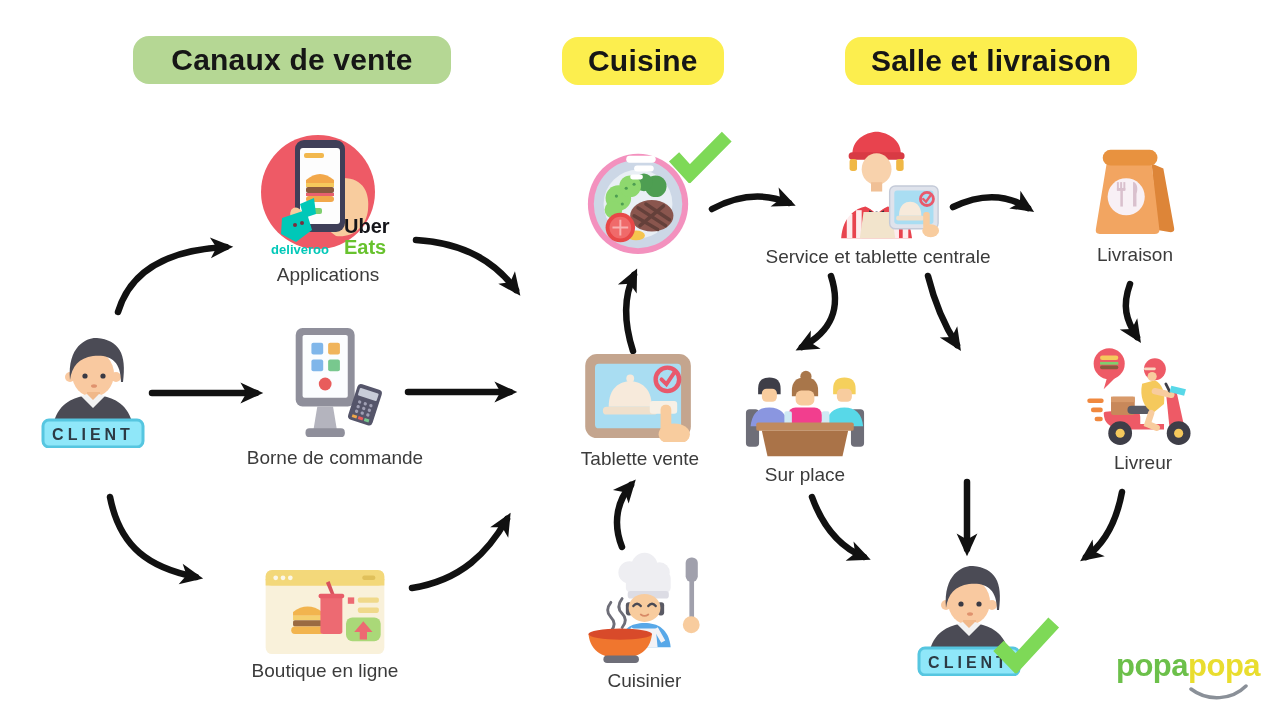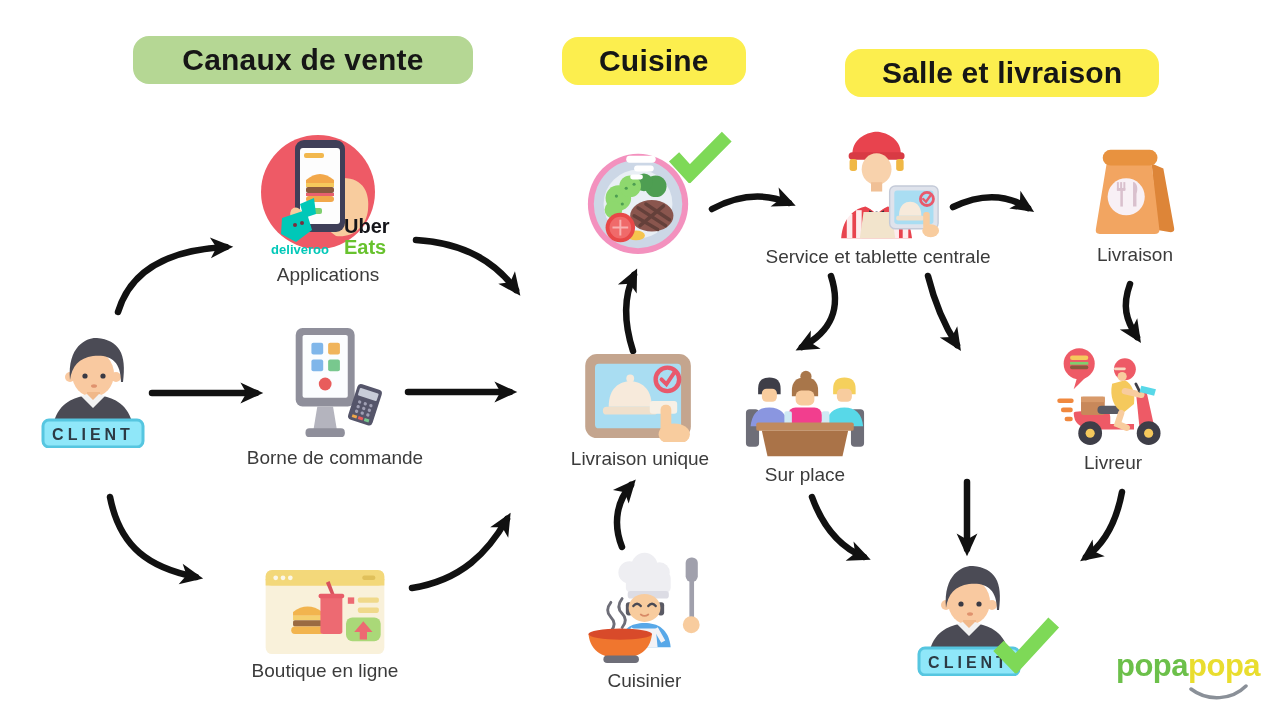--- a/index.html
+++ b/index.html
@@ -1,19 +1,19 @@
 <!DOCTYPE html>
 <html><head>
 <meta charset="utf-8">
 <style>
   html,body{margin:0;padding:0;background:#ffffff;}
   .canvas{position:relative;width:1280px;height:720px;background:#ffffff;overflow:hidden;
           font-family:"Liberation Sans",sans-serif;}
   .hdr{position:absolute;display:flex;align-items:center;justify-content:center;
-       padding:7px 37px;border-radius:16px;font-size:30px;font-weight:700;color:#161616;
+       padding:7px 26px;border-radius:16px;font-size:30px;font-weight:700;color:#161616;
        white-space:nowrap;letter-spacing:.2px;}
   .hdr-green{background:#b5d794;}
   .hdr-yellow{background:#fcee4e;}
   .node{position:absolute;display:flex;flex-direction:column;align-items:center;}
   .lbl{font-size:19px;color:#3b3b3b;text-align:center;line-height:1.32;margin-top:4px;white-space:nowrap;}
   #arrows{position:absolute;left:0;top:0;z-index:1;}
   .node,.logo,.chk{z-index:2;}
   svg text{font-family:"Liberation Sans",sans-serif;}
   .chk{position:absolute;}
   .logo{position:absolute;left:1116px;top:650px;width:150px;height:52px;font-weight:700;
@@ -51,21 +51,21 @@
       <path d="M1122,492 C1116,524 1104,544 1086,557" marker-end="url(#ah)"></path>
     </g>
   </svg>
 
   <div class="hdr hdr-green" style="left:133px;top:36px;min-width:266px;">
       <span>Canaux de vente</span>
     </div>
   <div class="hdr hdr-yellow" style="left:562px;top:37px;">
       <span>Cuisine</span>
     </div>
-  <div class="hdr hdr-yellow" style="left:845px;top:37px;margin-top:12px;">
+  <div class="hdr hdr-yellow" style="left:845px;top:37px;">
       <span>Salle et livraison</span>
     </div>
 
   <div class="node" style="left:36px;top:330px;width:114px;">
     <svg width="112" height="118" viewBox="0 0 112 118">
       <ellipse cx="56" cy="44" rx="21" ry="23" fill="#f9c9a0"></ellipse>
       <circle cx="33" cy="47" r="5" fill="#f9c9a0"></circle>
         <circle cx="79" cy="47" r="5" fill="#f9c9a0"></circle>
       <path d="M33,50 C30,14 52,7 60,8 C82,10 90,24 86,52 L84,52 C84,30 72,24 56,26 C42,28 35,36 33,50 Z" fill="#4b4b55"></path>
       <circle cx="48" cy="46" r="2.6" fill="#3a3a44"></circle>
@@ -197,21 +197,21 @@
       <rect x="10" y="12" width="88" height="66" rx="4" fill="#a9ddf2"></rect>
       <path d="M24,56 C24,36 36,30 46,30 C56,30 68,36 68,56 Z" fill="#f7eadb"></path>
       <circle cx="46" cy="27" r="4" fill="#f7eadb"></circle>
       <rect x="18" y="56" width="56" height="8" rx="4" fill="#efe0cc"></rect>
       <circle cx="84" cy="28" r="12" fill="none" stroke="#e8596c" stroke-width="4.5"></circle>
       <path d="M78,28 L83,33 L91,21" fill="none" stroke="#e8596c" stroke-width="4" stroke-linecap="round"></path>
       <rect x="66" y="50" width="28" height="13" rx="3" fill="#f6f0e6"></rect>
       <rect x="77" y="54" width="11" height="30" rx="5" fill="#f8cc9e"></rect>
       <ellipse cx="91" cy="84" rx="16" ry="11" fill="#f8cc9e"></ellipse>
     </svg>
-    <div class="lbl">Livraison unique</div>
+    <div class="lbl">Tablette vente</div>
   </div>
 
   <div class="node" style="left:572px;top:550px;width:145px;">
     <svg width="136" height="114" viewBox="0 0 145 122">
       <rect x="116" y="8" width="13" height="26" rx="6" fill="#a0a0ac"></rect>
       <rect x="120" y="32" width="5" height="42" fill="#a0a0ac"></rect>
       <circle cx="122" cy="80" r="9" fill="#f8cc9e"></circle>
       <path d="M36,56 q-7,9 0,16 q7,7 0,15 M48,52 q-7,9 0,16 q7,7 0,15" stroke="#6e6e78" stroke-width="3" fill="none" stroke-linecap="round"></path>
       <circle cx="56" cy="24" r="12" fill="#eeeef2"></circle>
         <circle cx="72" cy="17" r="14" fill="#eeeef2"></circle>
@@ -299,21 +299,21 @@
       <rect x="48" y="42" width="36" height="22" rx="8" fill="#f23e8e"></rect>
       <rect x="44" y="46" width="8" height="14" rx="2" fill="#cfe9f4"></rect>
         <rect x="84" y="46" width="8" height="14" rx="2" fill="#cfe9f4"></rect>
       <rect x="14" y="58" width="104" height="9" rx="2" fill="#c08a5e"></rect>
       <polygon points="20,67 112,67 106,94 26,94" fill="#aa7348"></polygon>
     </svg>
     <div class="lbl">Sur place</div>
   </div>
 
 
-  <div class="node" style="left:1048px;top:340px;width:130px;">
+  <div class="node" style="left:1078px;top:340px;width:130px;">
     <svg width="116" height="106" viewBox="0 0 122 116">
       <circle cx="24" cy="26" r="17" fill="#ee5a66"></circle>
       <polygon points="22,40 18,54 32,40" fill="#ee5a66"></polygon>
       <rect x="14" y="17" width="20" height="5" rx="2.5" fill="#f5c95c"></rect>
       <rect x="14" y="24" width="20" height="3" fill="#7fcf6e"></rect>
       <rect x="14" y="28" width="20" height="4" rx="2" fill="#8a5a3e"></rect>
       <rect x="0" y="64" width="18" height="5" rx="2.5" fill="#f0883e"></rect>
       <rect x="4" y="74" width="13" height="5" rx="2.5" fill="#f0883e"></rect>
       <rect x="8" y="84" width="9" height="5" rx="2.5" fill="#f0883e"></rect>
       <path d="M18,80 Q18,96 38,98 L84,98 L84,92 L58,92 L58,84 Q58,78 50,78 L26,78 Q18,78 18,80 Z" fill="#ee5a66"></path>

